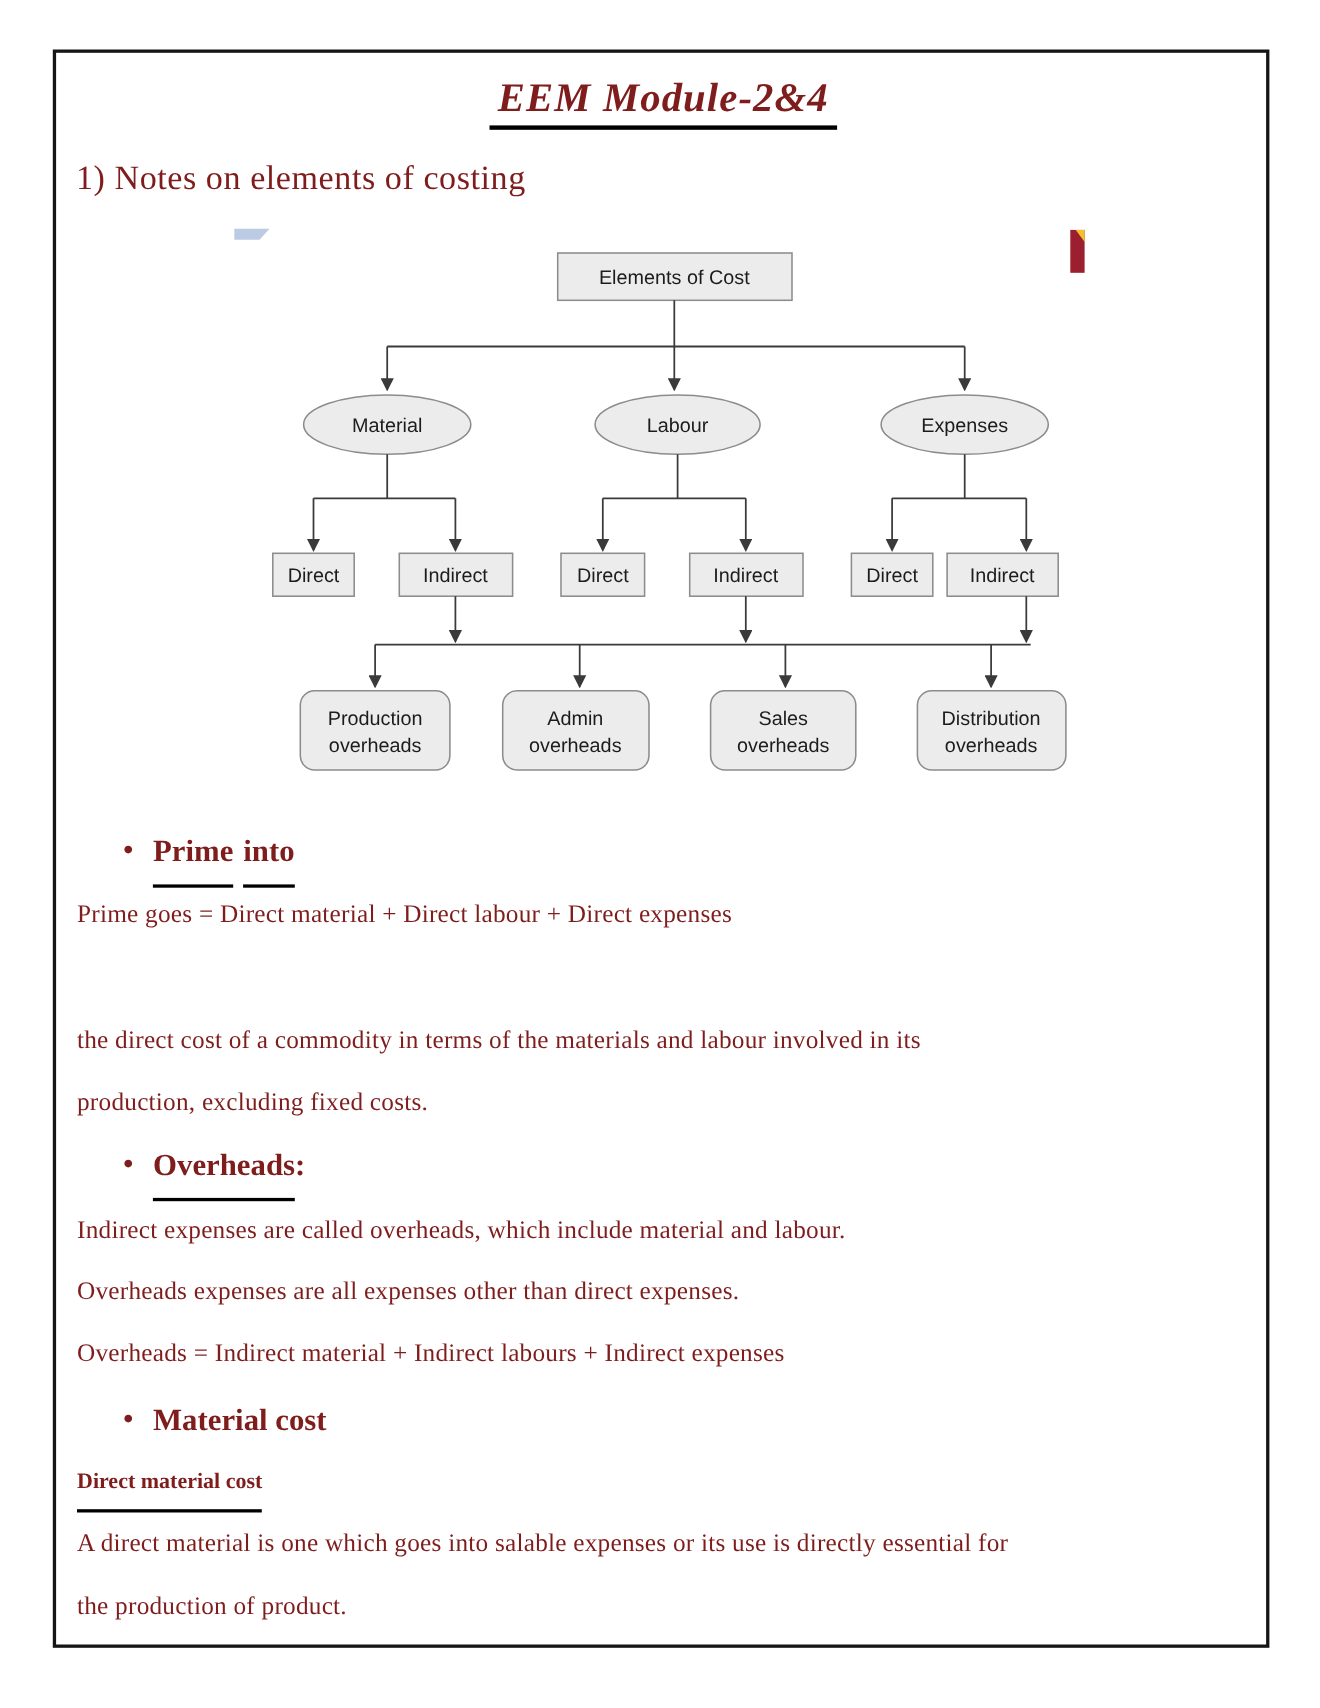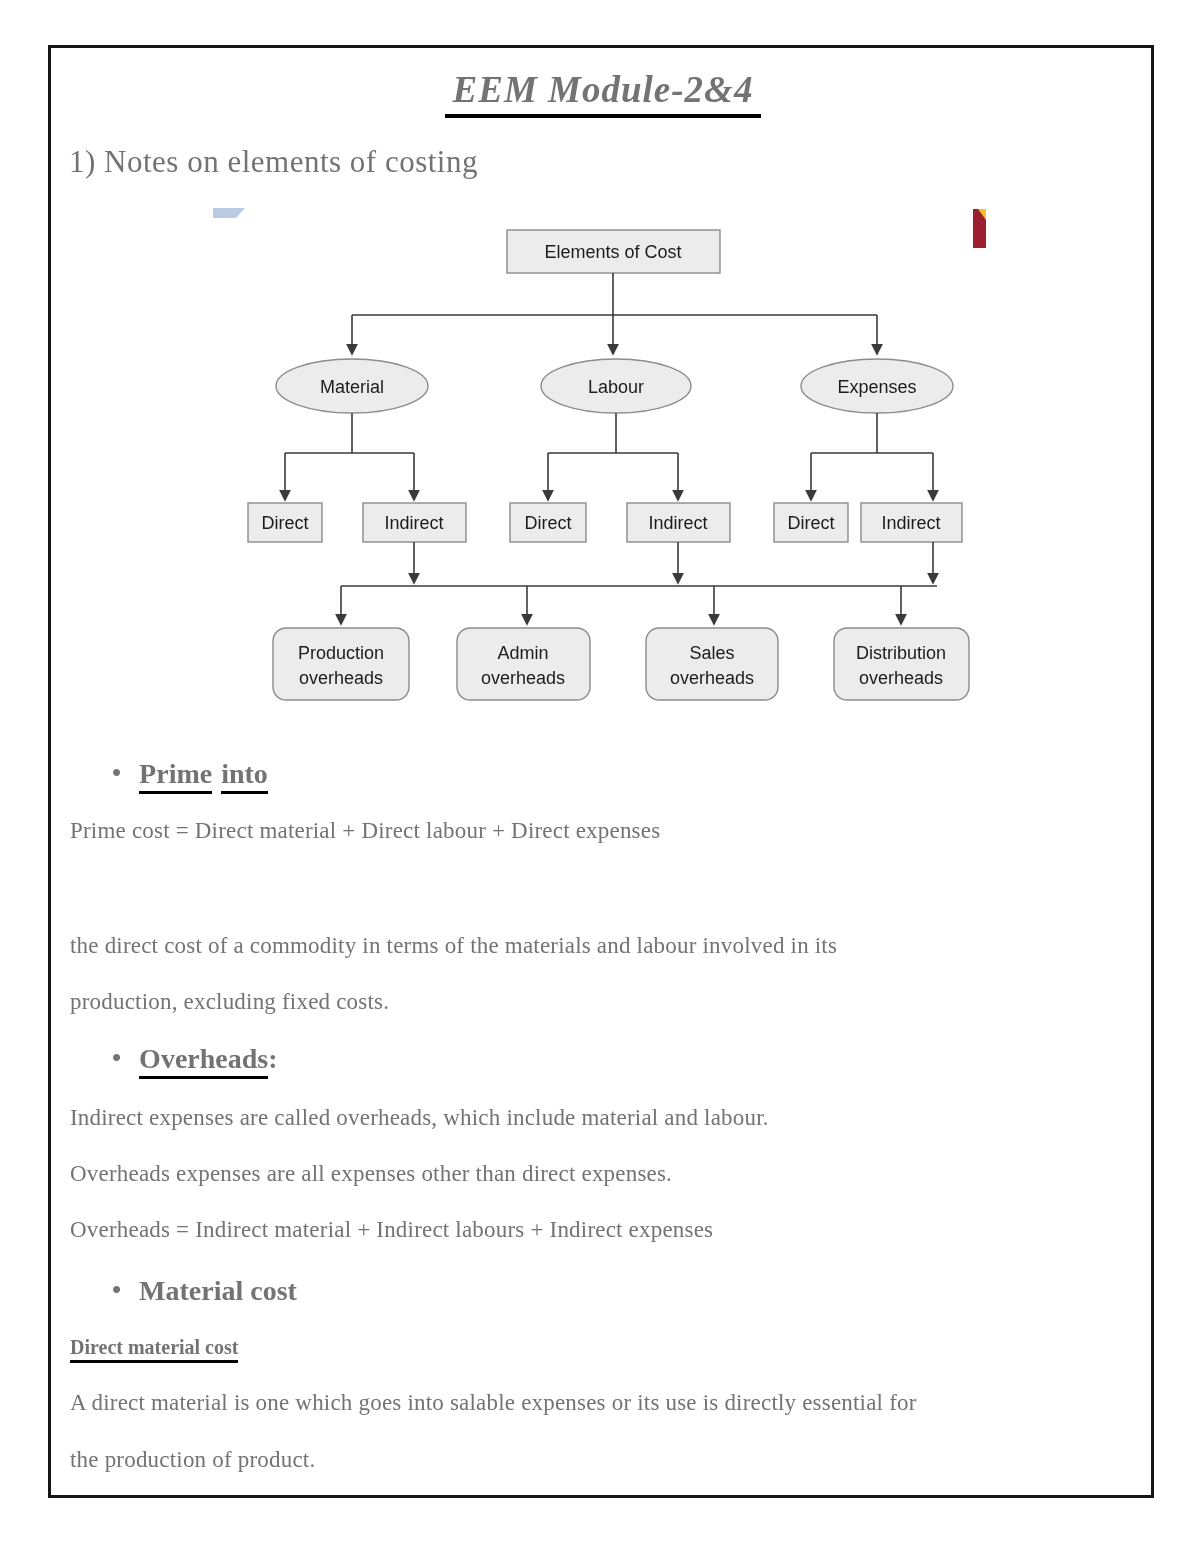--- a/index.html
+++ b/index.html
@@ -1,26 +1,26 @@
 <!DOCTYPE html>
 <html><head>
 <meta charset="utf-8">
 <style>
   html,body{margin:0;padding:0;background:#ffffff;}
   .canvas{position:relative;width:1200px;height:1553px;background:#ffffff;overflow:hidden;
-          font-family:"Liberation Serif", serif;color:#737373;}
+          font-family:"Liberation Serif", serif;color:#7f1d1d;}
   .frame{position:absolute;left:48px;top:45px;width:1106px;height:1453px;
          border:3px solid #151515;box-sizing:border-box;}
   .title-wrap{position:absolute;left:48px;top:68px;width:1110px;text-align:center;}
   .title{display:inline-block;font-weight:bold;font-style:italic;font-size:37px;
          border-bottom:4px solid #000;padding:0 8px 3px 8px;letter-spacing:1px;}
   .h1{position:absolute;left:69px;top:144px;font-weight:normal;font-size:31px;letter-spacing:0.5px;}
   .bullet-heading{position:absolute;left:112px;font-weight:bold;font-size:28px;white-space:nowrap;}
   .dot{margin-right:18px;font-size:26px;vertical-align:2px;}
-  .uw{border-bottom:3px solid #000;padding-bottom:2px;}
+  .uw{border-bottom:3px solid #000;padding-bottom:14px;}
   .uw + .uw{margin-left:9px;}
   .sub{position:absolute;left:70px;font-weight:bold;font-size:20px;white-space:nowrap;}
   .line{position:absolute;left:70px;font-size:23px;white-space:nowrap;letter-spacing:0.2px;}
   .overlay{position:absolute;left:0;top:0;width:1200px;height:1553px;pointer-events:none;}
   .edge{stroke:#3a3a3a;stroke-width:1.6;fill:none;}
   .shape{stroke:#8c8c8c;stroke-width:1.4;}
   .node-label{font-family:"Liberation Sans", sans-serif;font-size:18px;fill:#1c1c1c;text-anchor:middle;}
 </style>
 </head>
 <body>
@@ -112,21 +112,21 @@
     <text class="node-label" x="712" y="684">overheads</text>
 
     <rect class="shape" x="834" y="628" width="135" height="72" rx="13" fill="#ececec"></rect>
     <text class="node-label" x="901" y="659">Distribution</text>
     <text class="node-label" x="901" y="684">overheads</text>
   </svg>
 
   <div class="bullet-heading" style="top:758px">
     <span class="dot">•</span><span class="uw">Prime</span><span class="uw">into</span>
   </div>
-  <div class="line" style="top:818px">Prime cost = Direct material + Direct labour + Direct expenses</div>
+  <div class="line" style="top:818px">Prime goes = Direct material + Direct labour + Direct expenses</div>
   <div class="line" style="top:933px">the direct cost of a commodity in terms of the materials and labour involved in its</div>
   <div class="line" style="top:989px">production, excluding fixed costs.</div>
 
   <div class="bullet-heading" style="top:1043px">
     <span class="dot">•</span><span class="uw">Overheads</span><span>:</span>
   </div>
   <div class="line" style="top:1105px">Indirect expenses are called overheads, which include material and labour.</div>
   <div class="line" style="top:1161px">Overheads expenses are all expenses other than direct expenses.</div>
   <div class="line" style="top:1217px">Overheads = Indirect material + Indirect labours + Indirect expenses</div>
 

